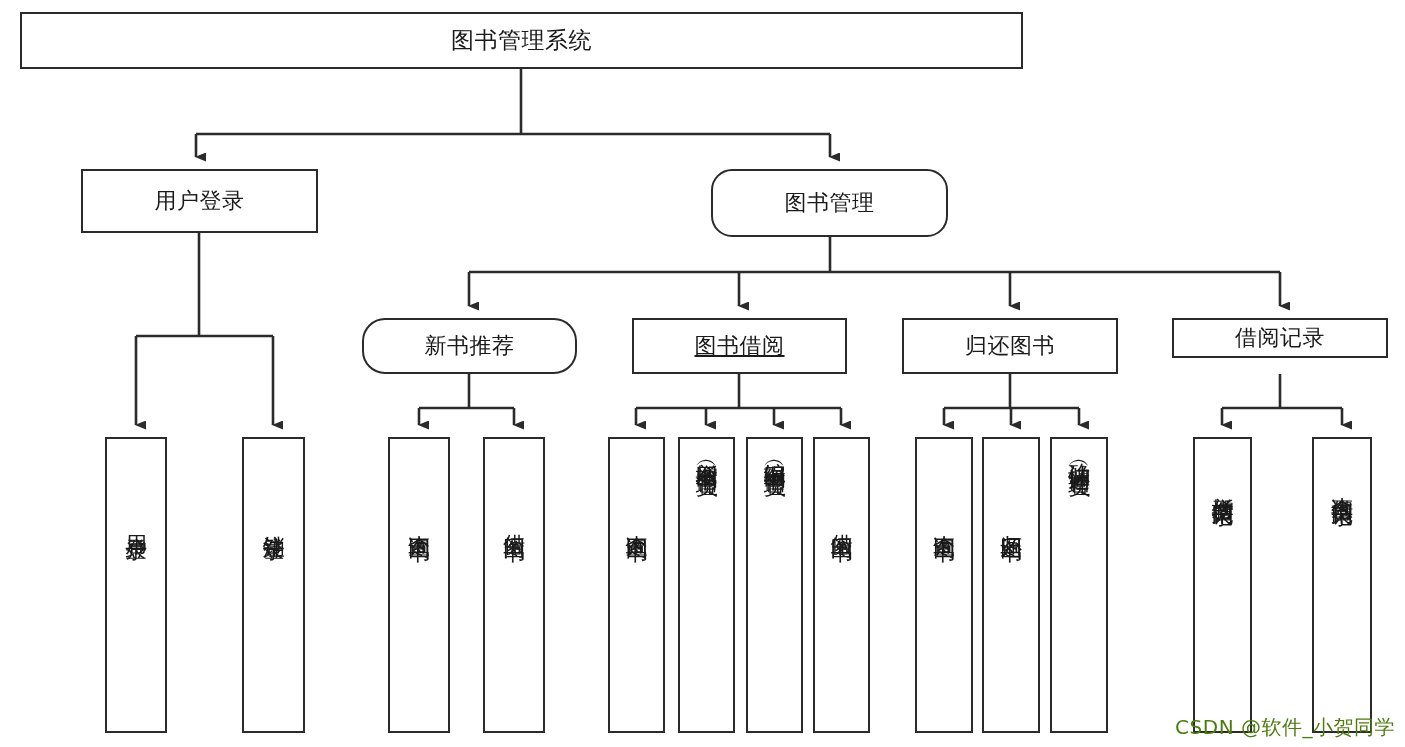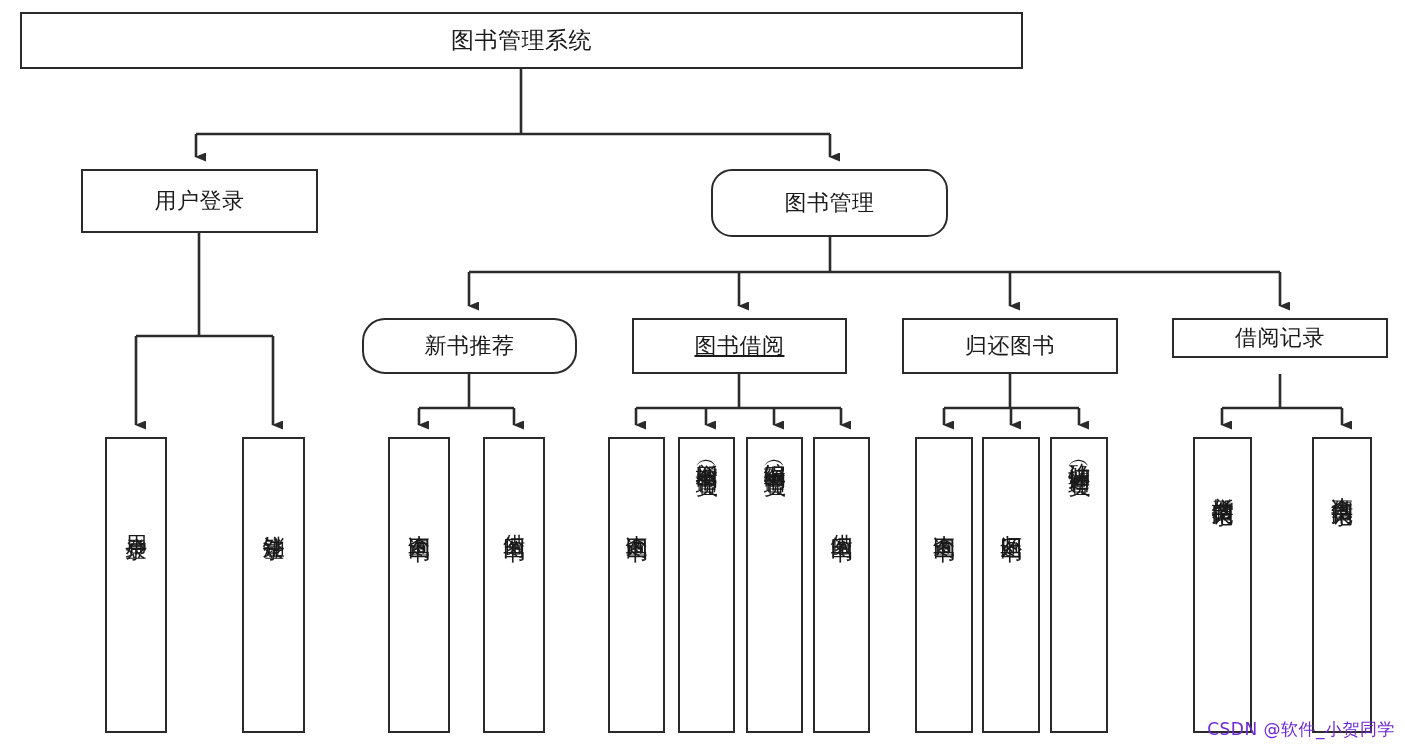--- a/index.html
+++ b/index.html
@@ -57,22 +57,22 @@
     font-size: 22px;
     line-height: 1.02;
     letter-spacing: 2px;
     white-space: nowrap;
   }
   .node.root .lbl { font-size: 23px; }
   .watermark {
     position: absolute;
     right: 10px;
     bottom: 6px;
-    font-size: 17px;
-    color: #6d28d9;
+    font-size: 20px;
+    color: #4d7c0f;
     white-space: nowrap;
     letter-spacing: 0.5px;
     margin-top: 42px;
   }
 </style>
 </head>
 <body>
 
 <div id="diagram-root">
 

